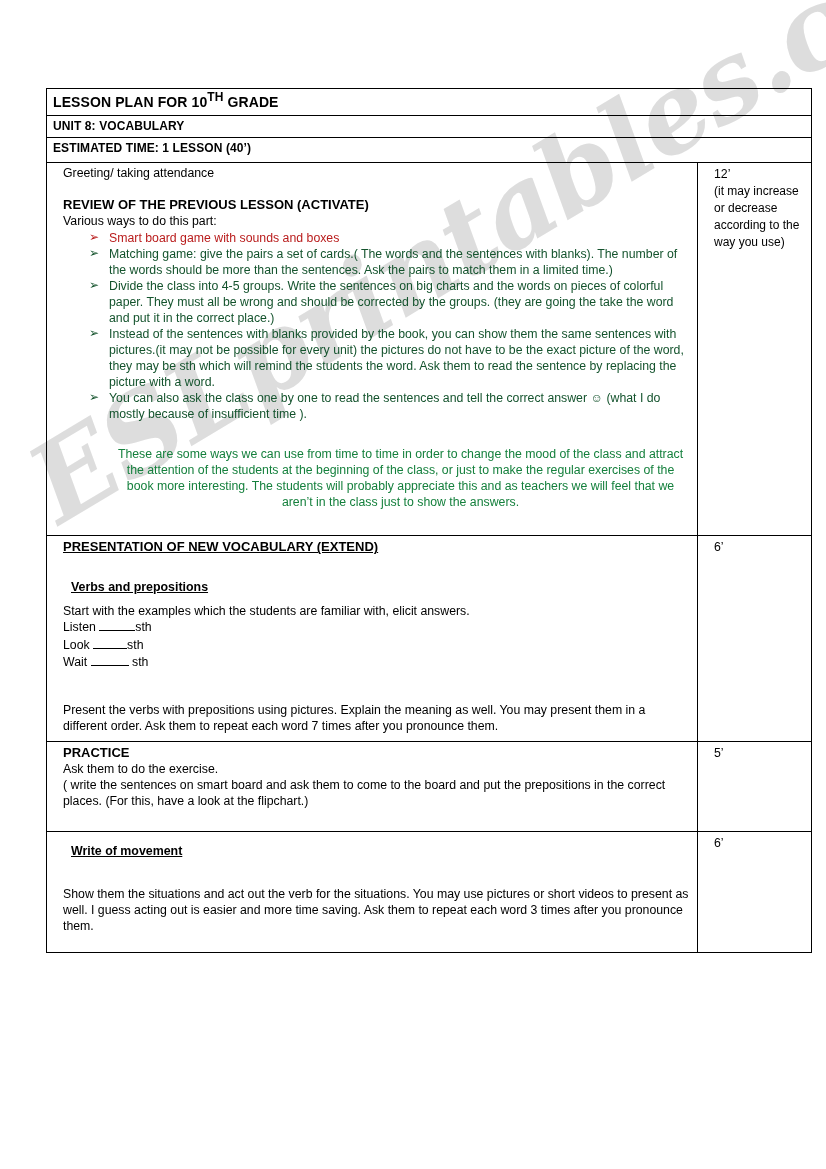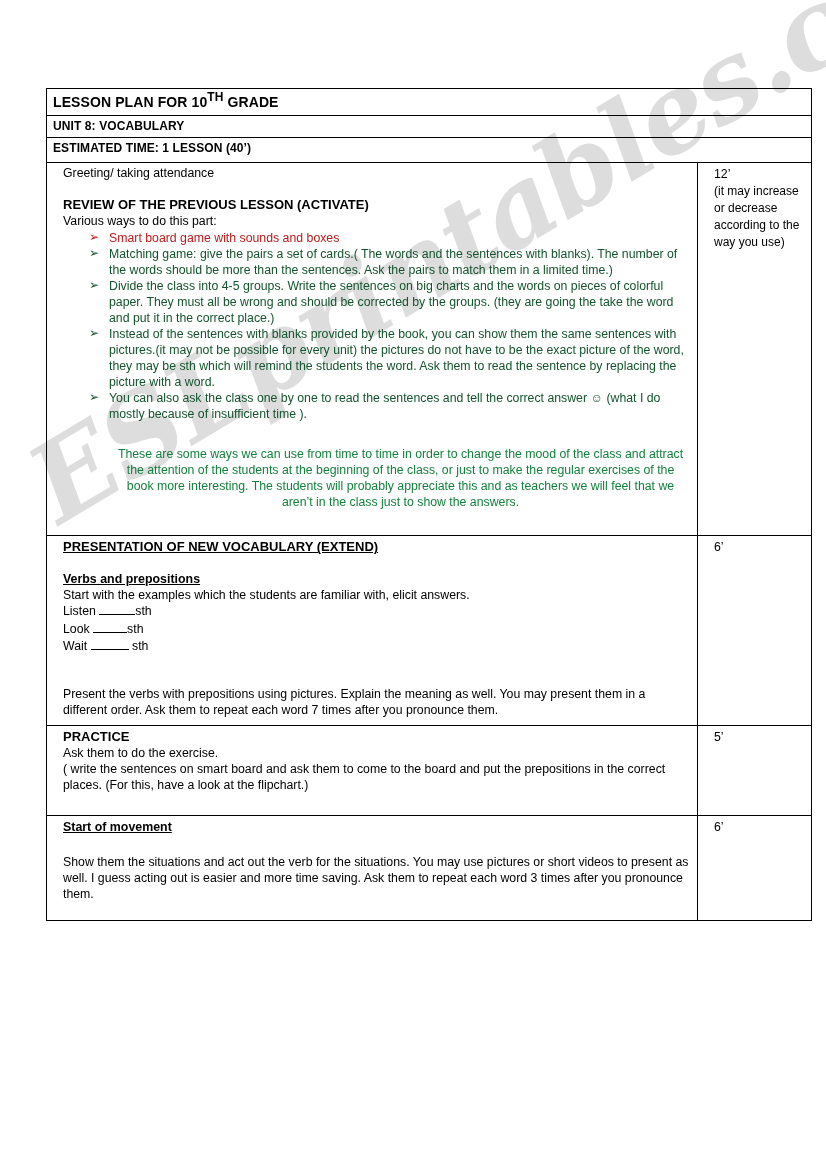--- a/index.html
+++ b/index.html
@@ -102,21 +102,21 @@
     font-weight: 700;
     font-size: 13px;
     margin: 0;
   }
   .sec-head.ul { text-decoration: underline; }
 
   .sub-head {
     font-weight: 700;
     font-size: 12.4px;
     text-decoration: underline;
-    margin: 0;
+    margin: 8px;
   }
 
   
   ul.arrow-list {
     list-style: none;
     margin: 1px 0 0 0;
     padding: 0;
   }
   ul.arrow-list > li {
     position: relative;
@@ -252,21 +252,21 @@
           <div class="spacer-md"></div>
         </td>
 
         <td>
           <div class="time-val">5’</div>
         </td>
       </tr>
 
       <tr>
         <td>
-          <p class="sub-head">Start of movement</p>
+          <p class="sub-head">Write of movement</p>
 
           <div class="spacer-lg"></div>
 
           <p class="plain">Show them the situations and act out the verb for the situations. You may use pictures or short videos to present as well. I guess acting out is easier and more time saving. Ask them to repeat each word 3 times after you pronounce them.</p>
           <div class="spacer-sm"></div>
         </td>
 
         <td>
           <div class="time-val">6’</div>
         </td>

